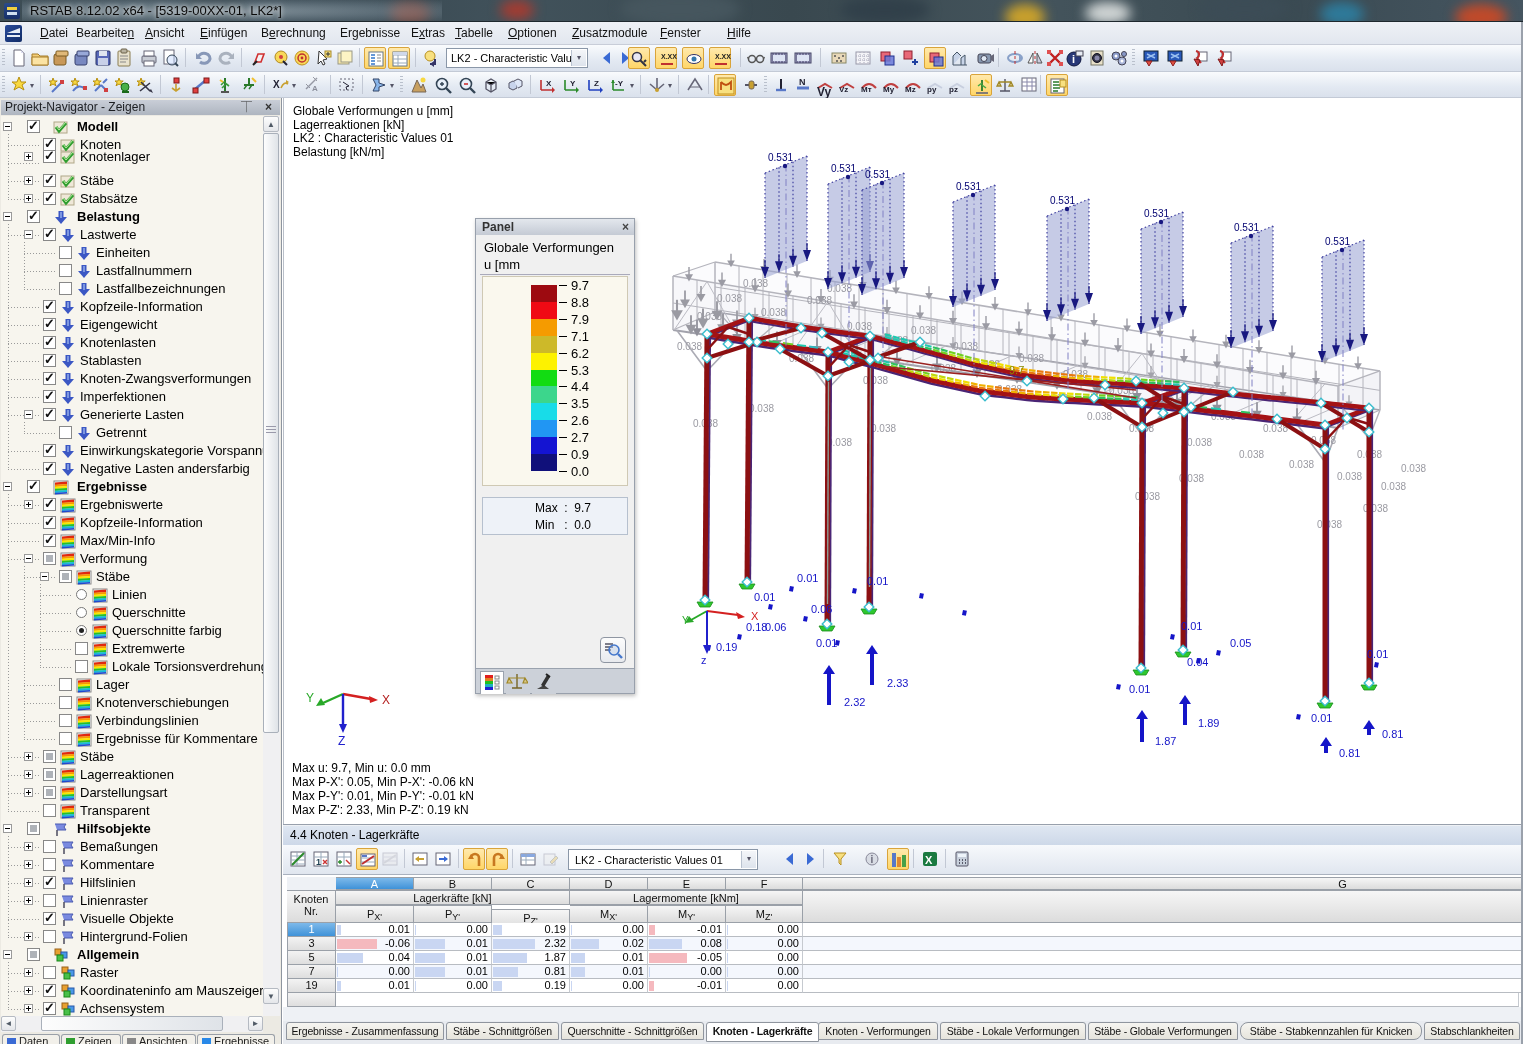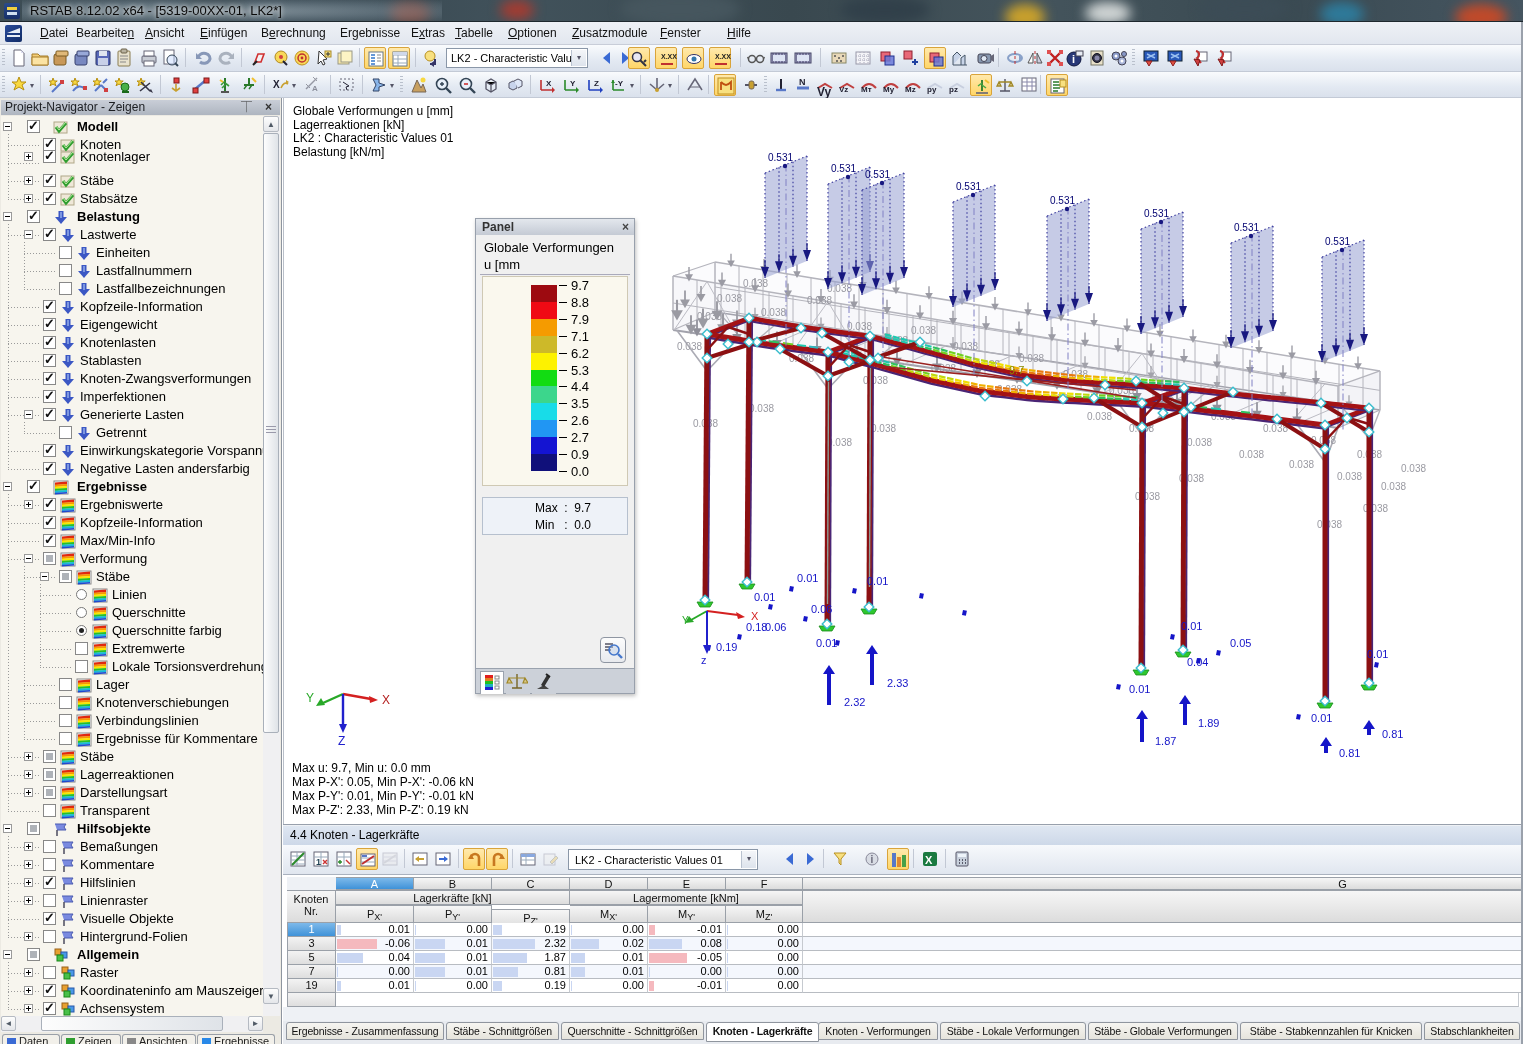--- a/index.html
+++ b/index.html
@@ -2635,16 +2635,16 @@
       <div class="gcell" style="left:53px;top:118px;width:1183px;height:14px;background:#fff;"></div>
     </div>
     <div id="ttabs">
       <div class="ttab" style="left:3px;width:158px;">Ergebnisse - Zusammenfassung</div>
       <div class="ttab" style="left:163px;width:113px;">Stäbe - Schnittgrößen</div>
       <div class="ttab" style="left:278px;width:143px;">Querschnitte - Schnittgrößen</div>
       <div class="ttab on" style="left:423px;width:113px;">Knoten - Lagerkräfte</div>
       <div class="ttab" style="left:535px;width:120px;">Knoten - Verformungen</div>
       <div class="ttab" style="left:657px;width:146px;">Stäbe - Lokale Verformungen</div>
       <div class="ttab" style="left:805px;width:150px;">Stäbe - Globale Verformungen</div>
-      <div class="ttab" style="left:957px;width:182px;">Stäbe - Stabkennzahlen für Knicken</div>
+      <div class="ttab" style="left:957px;width:182px;border-radius:8px;">Stäbe - Stabkennzahlen für Knicken</div>
       <div class="ttab" style="left:1141px;width:96px;">Stabschlankheiten</div>
     </div>
   </div>
 <div class="abs" style="left:1521px;top:22px;width:2px;height:1022px;background:#9aa1ab;"></div>
 </body></html>

